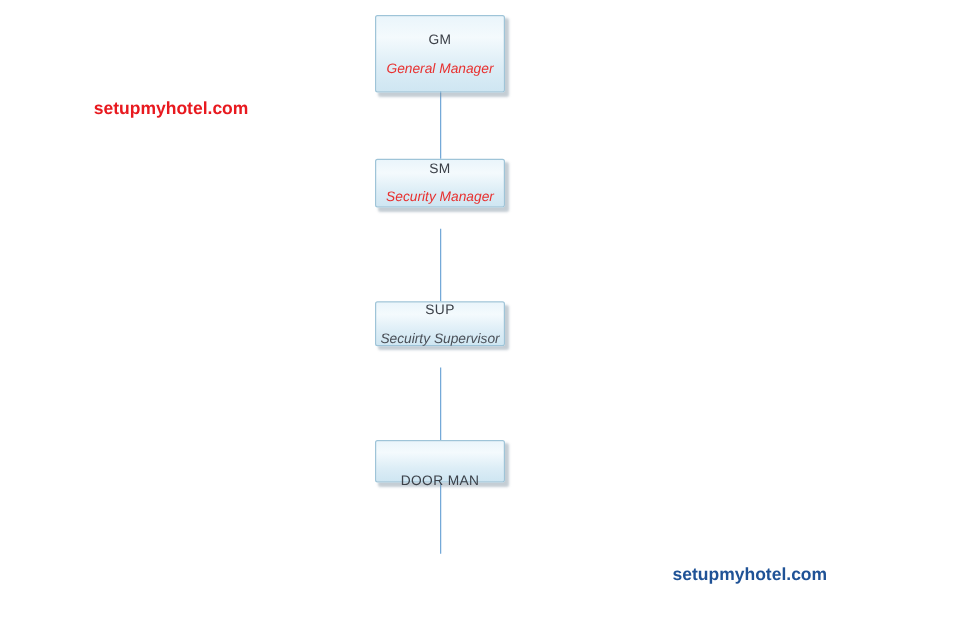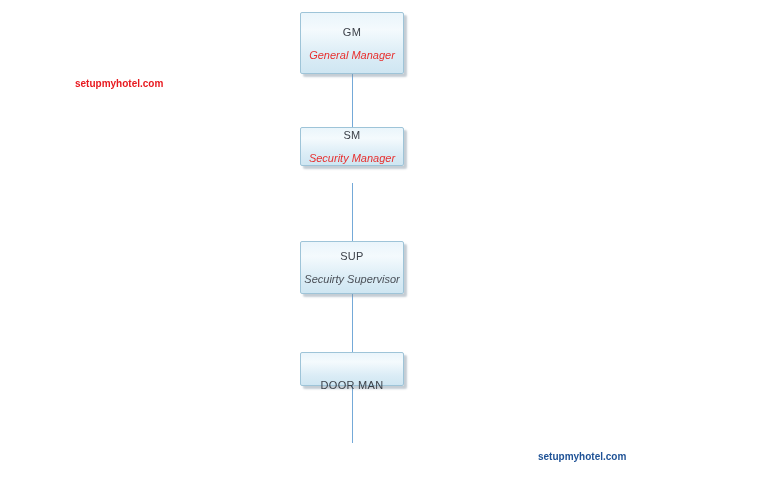--- a/index.html
+++ b/index.html
@@ -39,21 +39,21 @@
     letter-spacing: 0.3px;
     white-space: nowrap;
   }
   .node-title {
     font-size: 11px;
     font-style: italic;
     white-space: nowrap;
   }
   .watermark {
     position: absolute;
-    font-size: 10px;
+    font-size: 14px;
     font-weight: bold;
     white-space: nowrap;
   }
 </style>
 </head>
 <body>
 
 <div class="canvas">
 
   <div class="connector" style="top:69px;  height:58px;"></div>
@@ -64,21 +64,21 @@
   <div class="node node-tall" style="top:12px; height:62px;">
     <div class="node-code" style="color: rgb(60, 65, 73);">GM</div>
     <div class="node-title" style="color: rgb(232, 48, 47); font-style: italic;">General Manager</div>
   </div>
 
   <div class="node node-tall" style="top:127px; height:39px;">
     <div class="node-code" style="color: rgb(60, 65, 73);">SM</div>
     <div class="node-title" style="color: rgb(232, 48, 47);">Security Manager</div>
   </div>
 
-  <div class="node node-tall" style="top:241px; height:53px;">
+  <div class="node node-tall" style="top:241px; height:36px;">
     <div class="node-code" style="color: rgb(60, 65, 73);">SUP</div>
     <div class="node-title" style="color: rgb(74, 79, 87);">Secuirty Supervisor</div>
   </div>
 
   <div class="node" style="top:352px; height:34px;">
     <div class="node-code" style="color: rgb(60, 65, 73); margin-top: 32px;">DOOR MAN</div>
   </div>
 
 
   <div class="watermark" style="left: 75px; top: 78px; color: rgb(232, 25, 31);">setupmyhotel.com</div>

